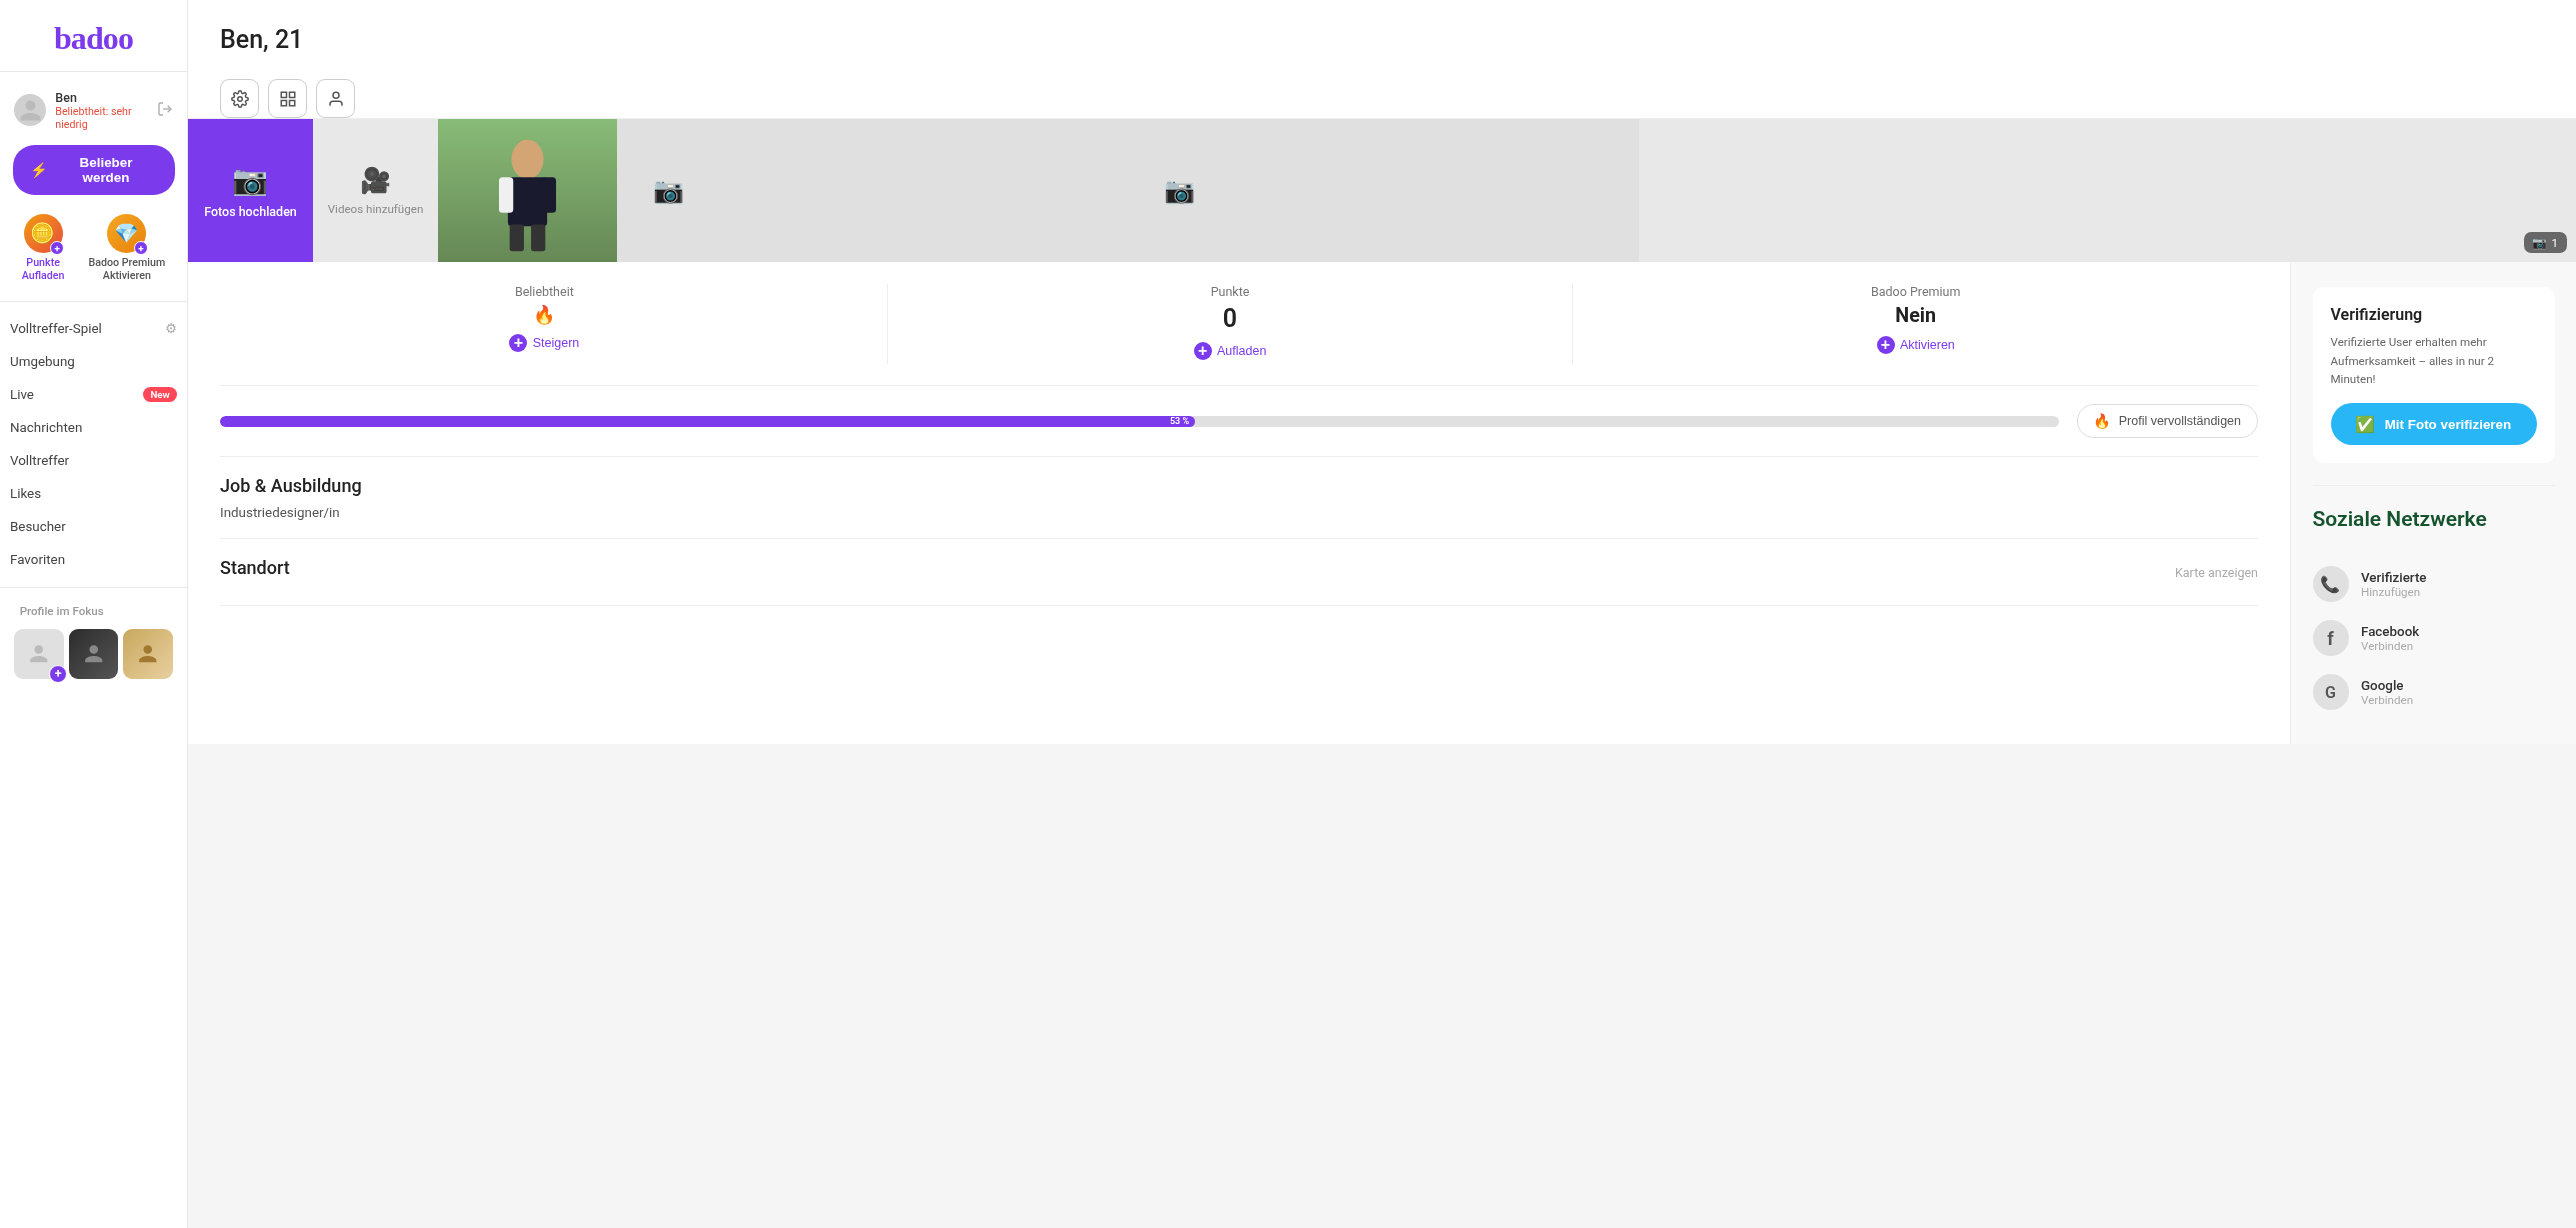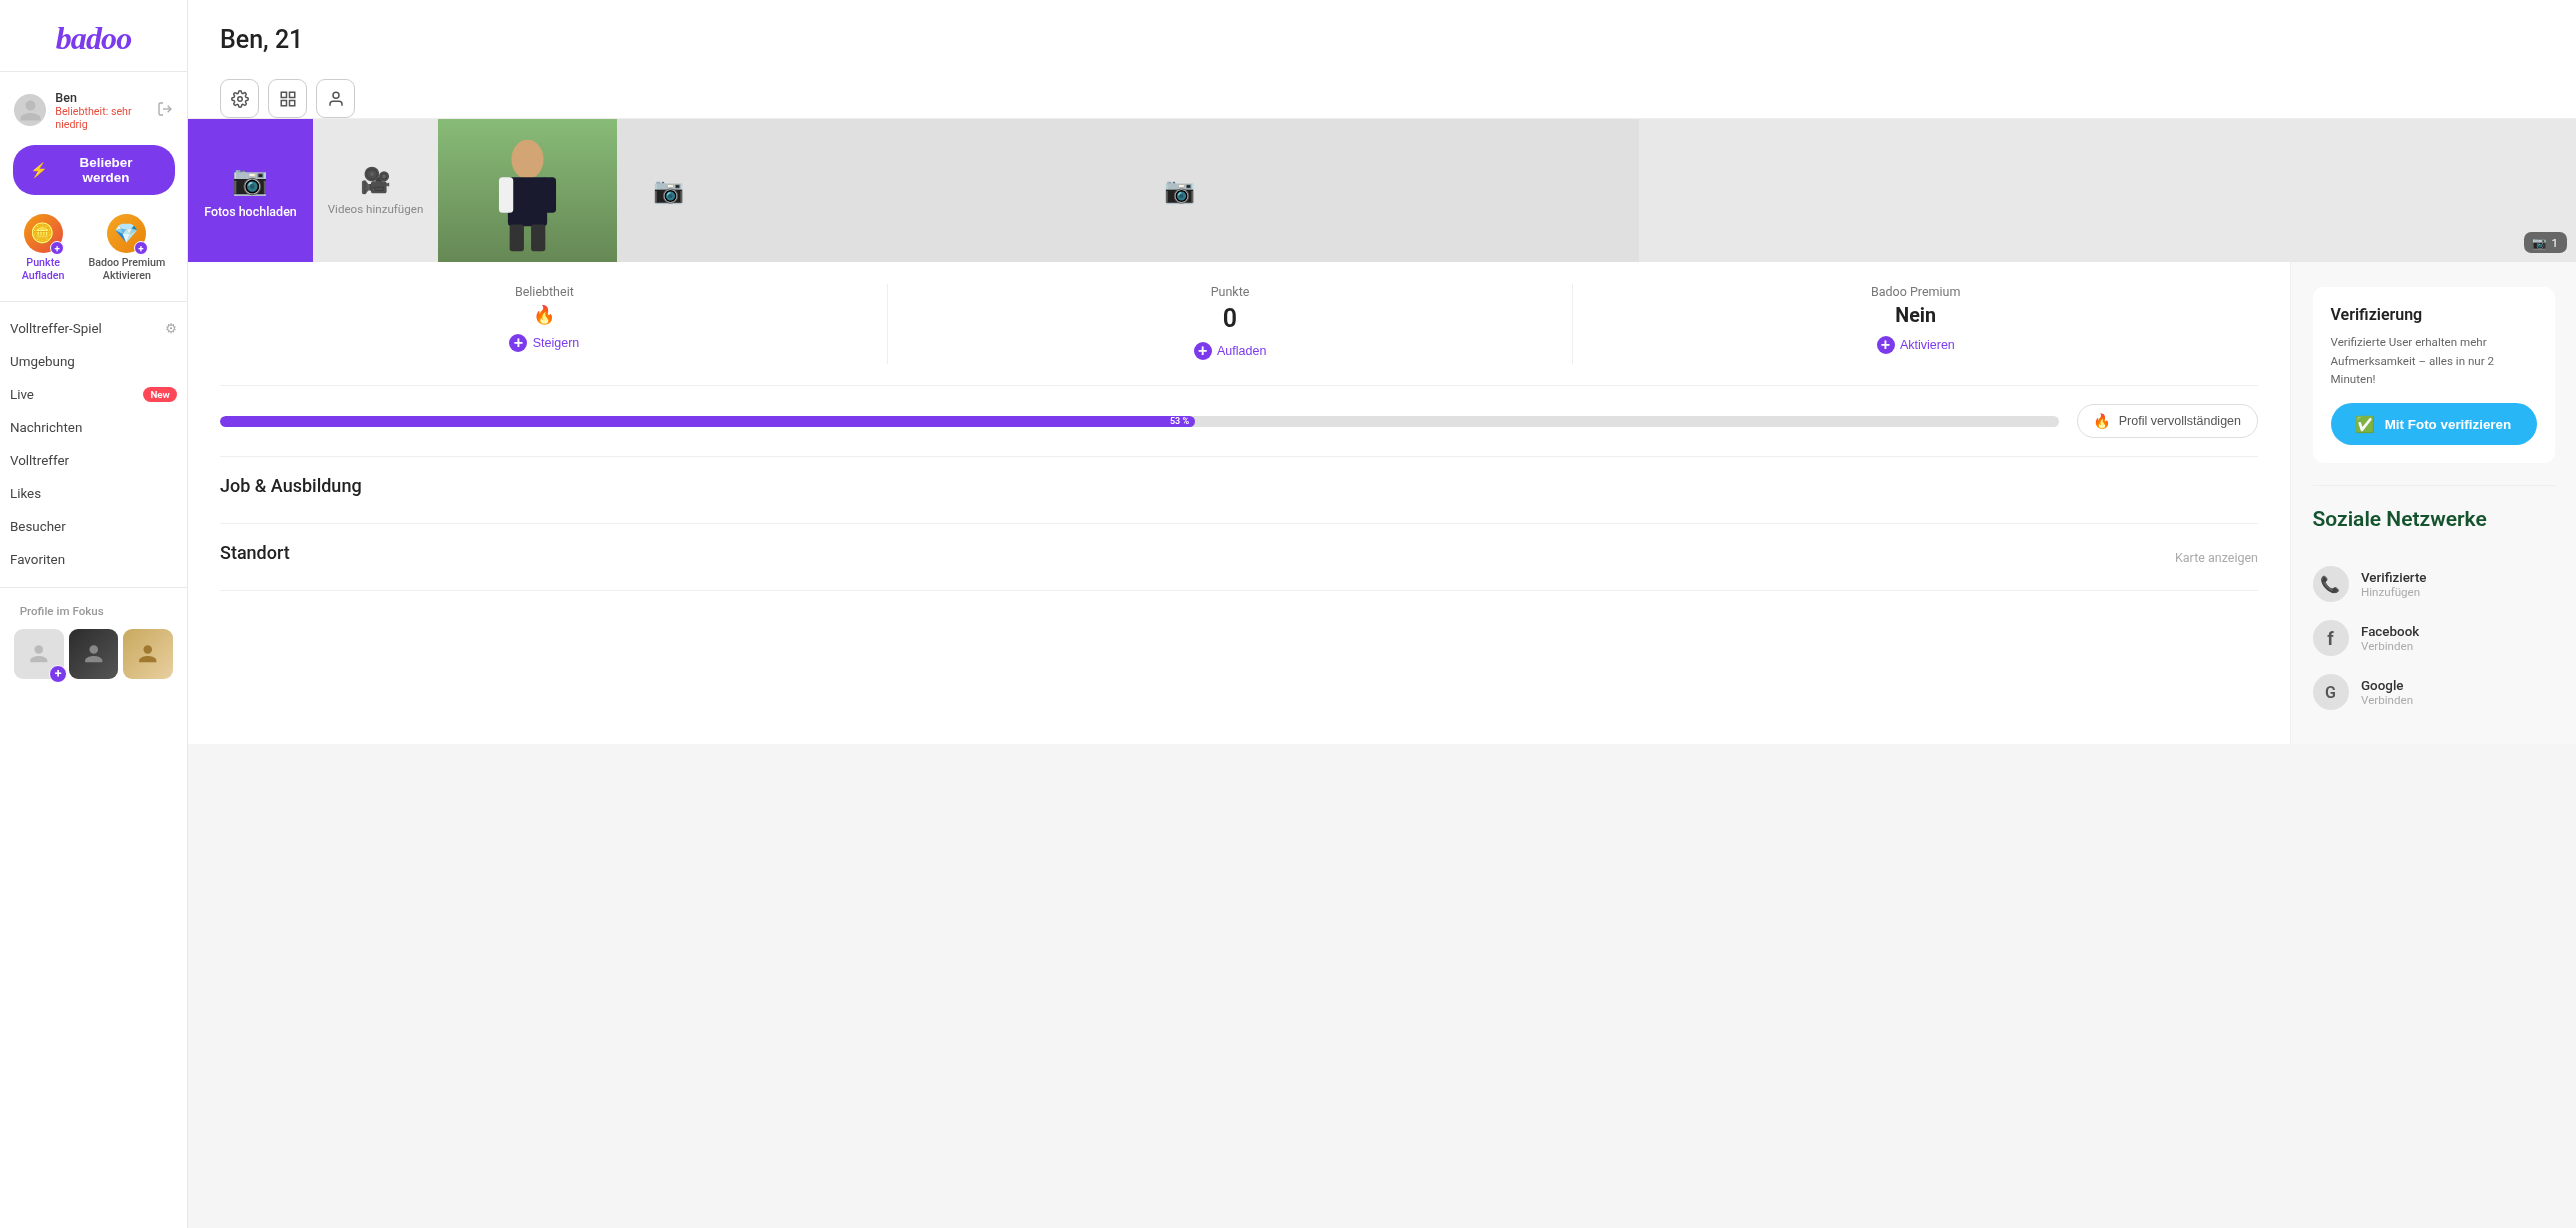--- a/index.html
+++ b/index.html
@@ -22,21 +22,20 @@
       display: flex;
       flex-direction: column;
       align-items: center;
       padding-bottom: 18px;
       overflow-y: auto;
     }
     .sidebar-logo {
       padding: 19.7px 0 14.3px;
       display: flex;
       justify-content: center;
-      font-style: italic;
     }
     .logo-text {
       font-size: 32px;
       font-weight: 700;
       color: #7c3aed;
       font-family: 'Georgia', serif;
       letter-spacing: -0.9px;
     }
     .sidebar-divider {
       width: 100%;
@@ -787,20 +786,21 @@
           </div>
           <button class="profil-complete-btn">
             <span class="flame-icon">🔥</span>
             <span>Profil vervollständigen</span>
           </button>
         </div>
       </div>
 
       <div class="section-block">
         <div class="section-title">Job &amp; Ausbildung</div>
+        <div class="section-value">Industriedesigner/in</div>
       </div>
 
       <div class="section-block">
         <div class="standort-row">
           <div class="section-title">Standort</div>
           <span class="karte-link">Karte anzeigen</span>
         </div>
       </div>
 
     </div>

